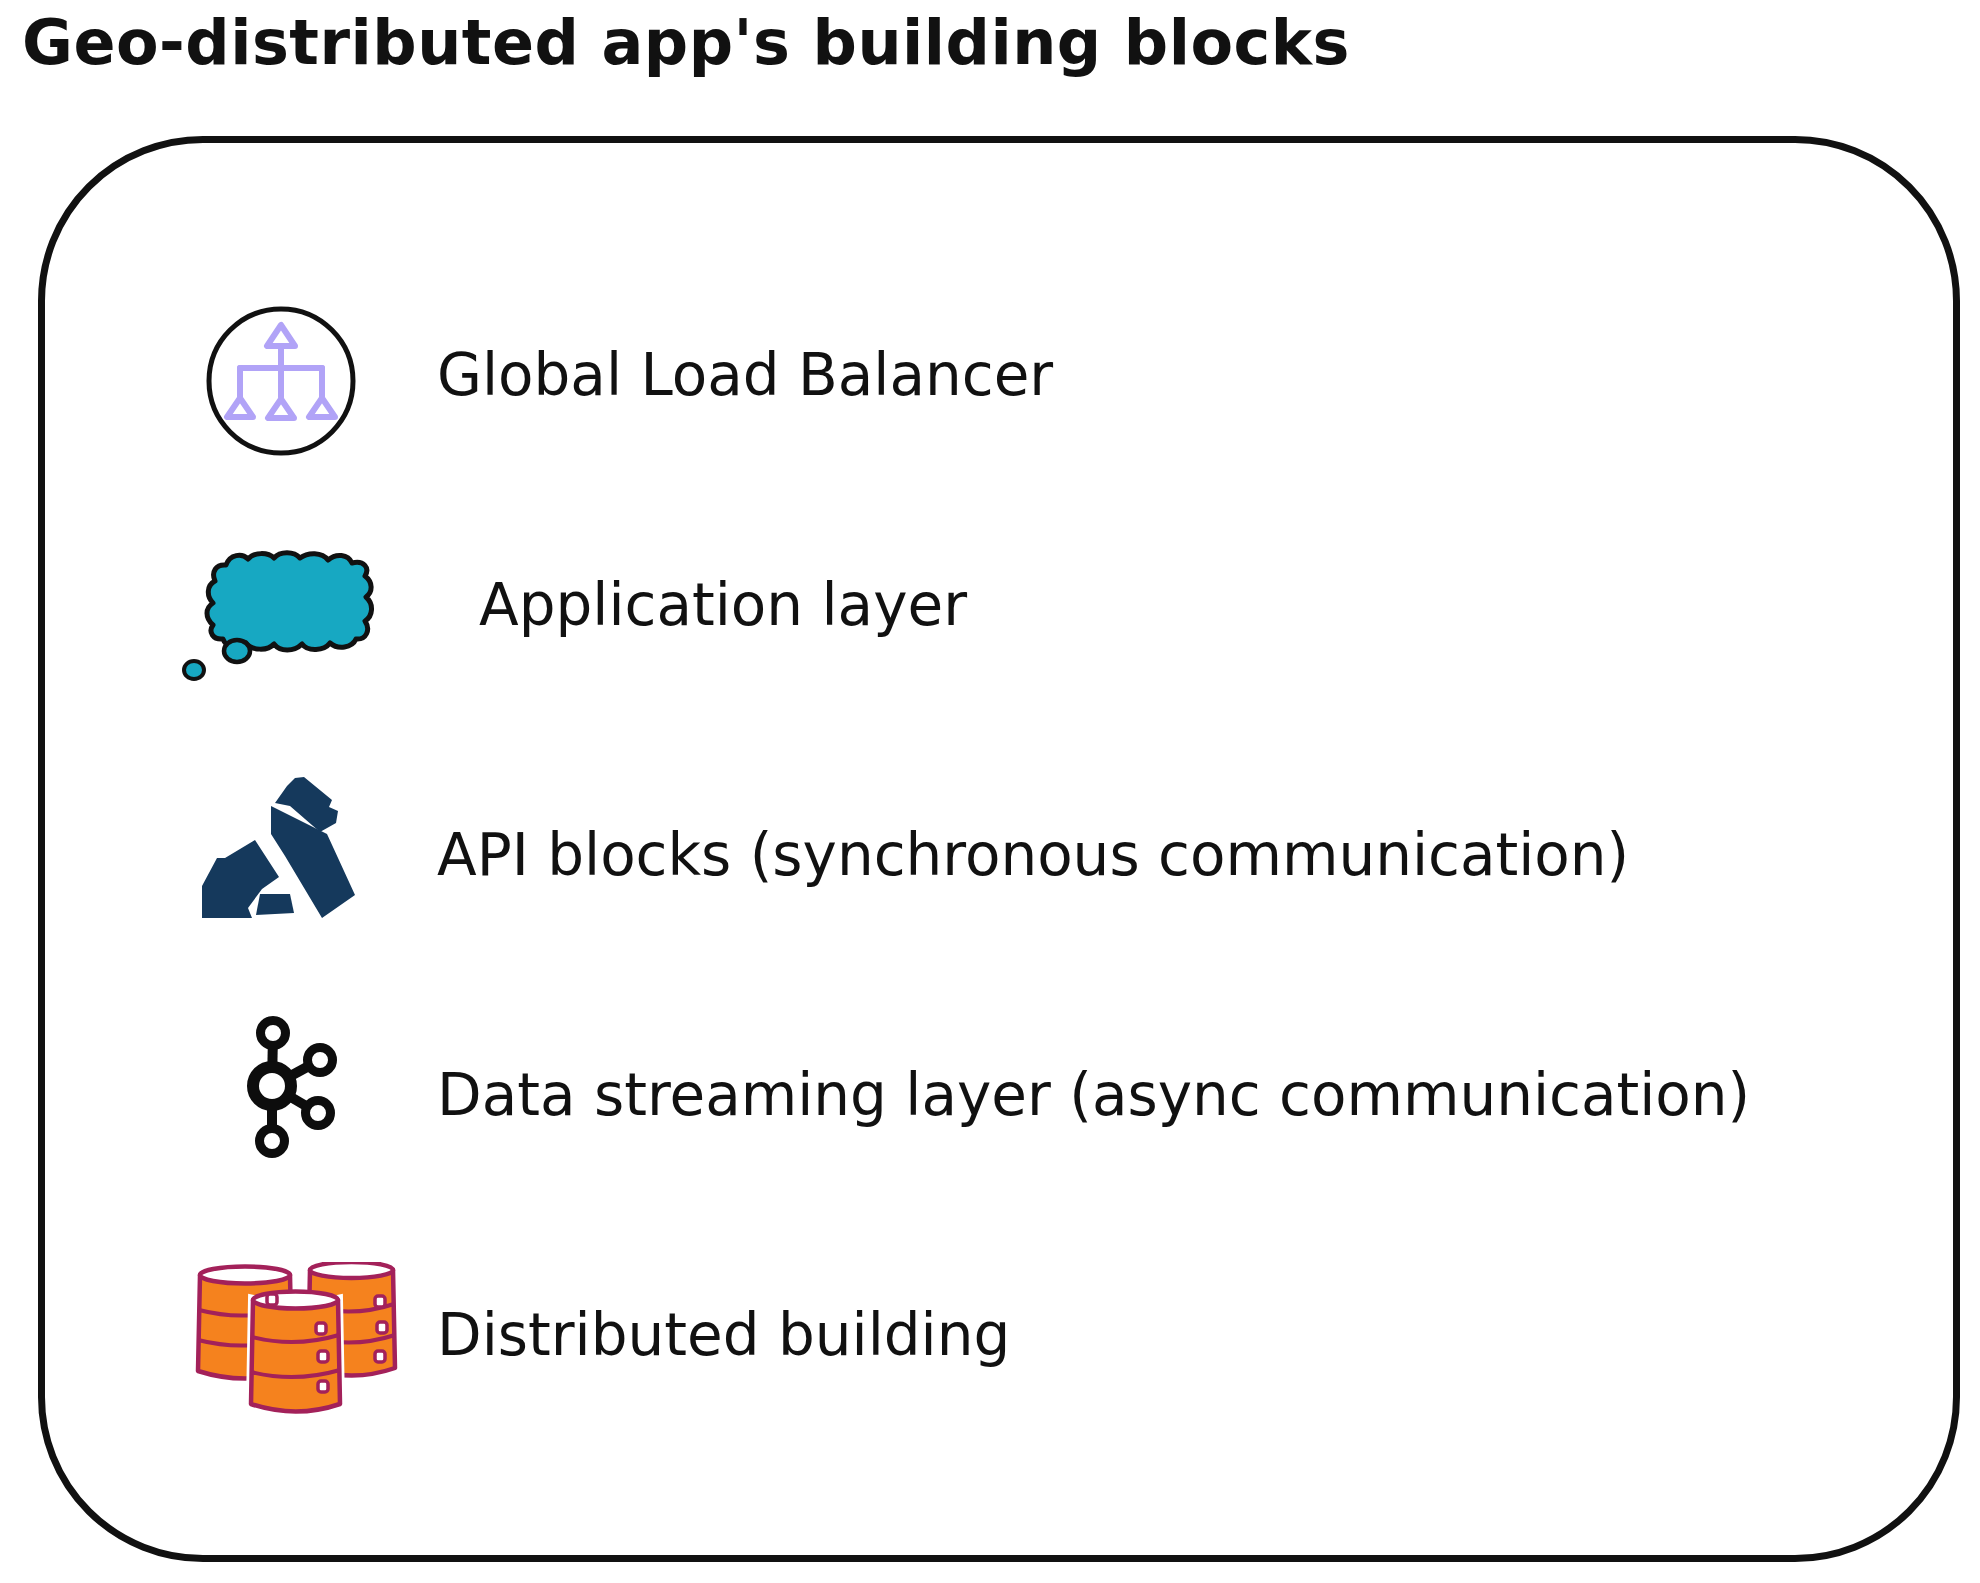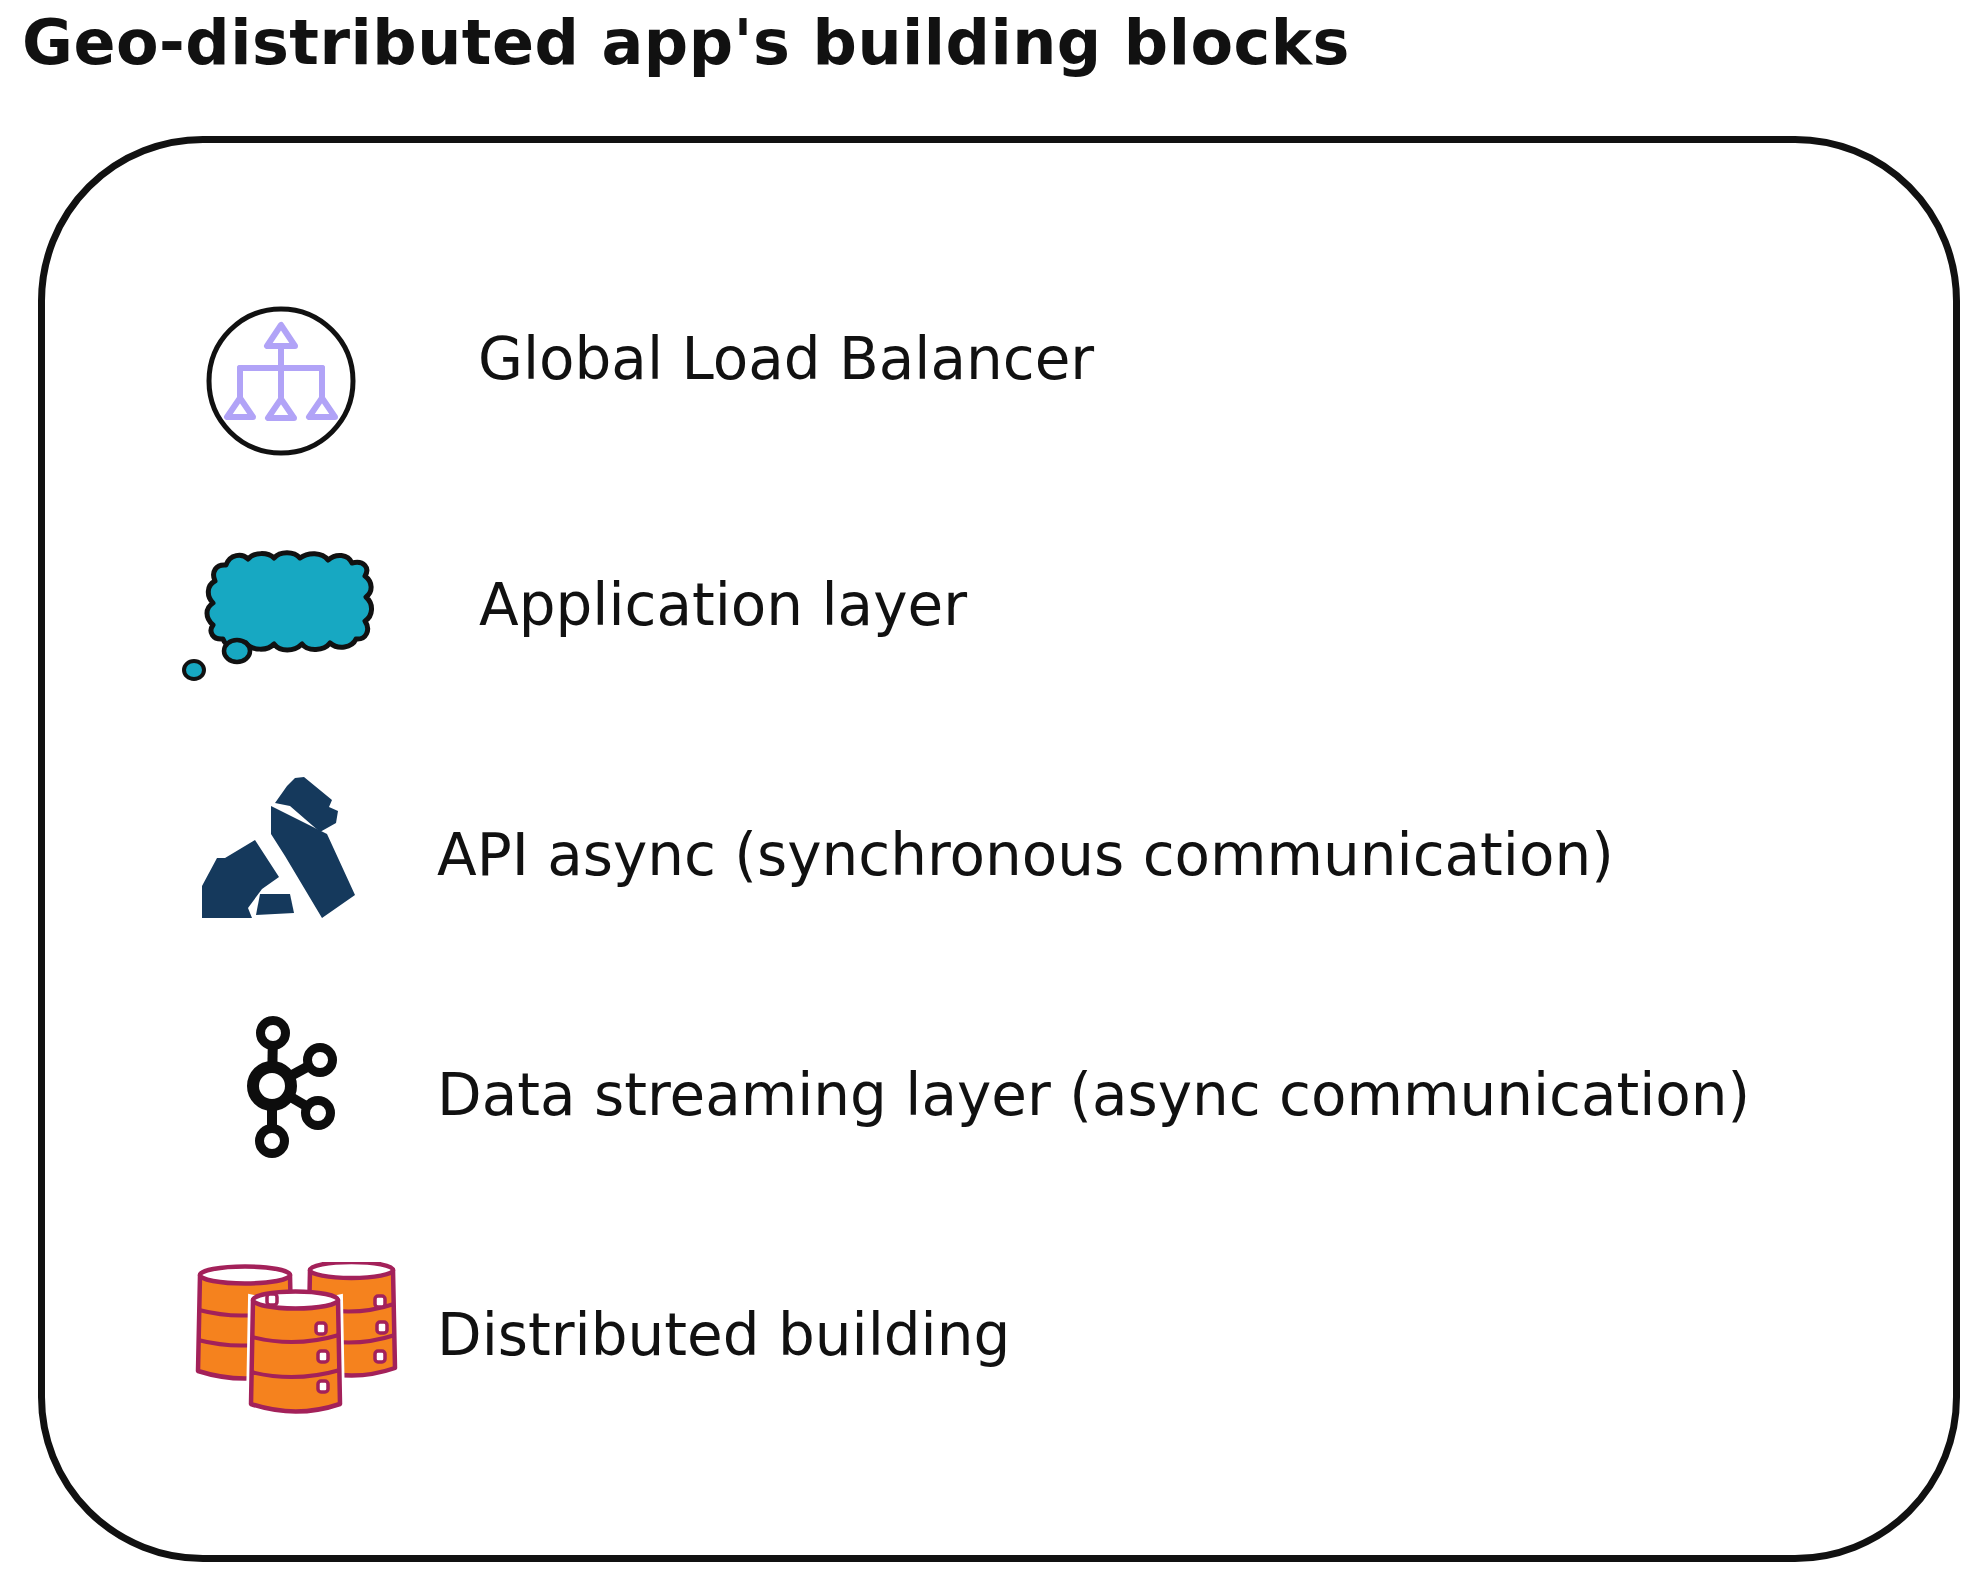--- a/index.html
+++ b/index.html
@@ -49,21 +49,21 @@
         <polygon points="80,24 66,45 94,45"></polygon>
         <line x1="39" y1="67" x2="121" y2="67"></line>
         <line x1="39" y1="67" x2="39" y2="96"></line>
         <line x1="121" y1="67" x2="121" y2="96"></line>
         <polygon points="39,97 26,116 52,116"></polygon>
         <polygon points="80,98 67,117 93,117"></polygon>
         <polygon points="121,97 108,116 134,116"></polygon>
       </g>
     </svg>
   </div>
-  <div class="label" style="top:324px;margin-left:41px;">Global Load Balancer</div>
+  <div class="label" style="top:340px;">Global Load Balancer</div>
 
   <div class="icon" style="left:180px;top:548px;width:195px;height:135px;">
     <svg viewBox="0 0 195 135" xmlns="http://www.w3.org/2000/svg">
       <path fill="#17a8c2" stroke="#111111" stroke-width="5" stroke-linejoin="round" d="M 46,17
            C 50,6 62,5 68,11
            C 74,4 88,4 94,10
            C 100,3 114,3 120,10
            C 128,4 142,4 148,12
            C 156,5 168,6 172,15
            C 184,12 190,20 185,28
@@ -88,21 +88,21 @@
   <div class="icon" style="left:200px;top:776px;width:160px;height:145px;">
     <svg viewBox="0 0 160 145" xmlns="http://www.w3.org/2000/svg">
       <g fill="#15395c" stroke="none">
         <polygon points="87,10 95,2 104,1 132,24 129,31 138,35 136,47 120,56 90,30 75,27"></polygon>
         <polygon points="71,30 127,58 155,119 122,142 85,80 71,58"></polygon>
         <polygon points="55,64 79,101 62,113 48,132 52,142 2,142 2,110 17,82 25,82"></polygon>
         <polygon points="60,118 90,118 94,137 56,139"></polygon>
       </g>
     </svg>
   </div>
-  <div class="label" style="top:820px;">API async (synchronous communication)</div>
+  <div class="label" style="top:820px;">API blocks (synchronous communication)</div>
 
   <div class="icon" style="left:240px;top:1008px;width:110px;height:160px;">
     <svg viewBox="0 0 110 160" xmlns="http://www.w3.org/2000/svg">
       <g stroke="#0d0d0d" stroke-width="10" fill="none">
         <line x1="33" y1="25" x2="32" y2="78"></line>
         <line x1="32" y1="78" x2="32" y2="133"></line>
         <line x1="32" y1="78" x2="80" y2="52"></line>
         <line x1="32" y1="78" x2="78" y2="105"></line>
       </g>
       <circle cx="32" cy="78" r="19" fill="#ffffff" stroke="#0d0d0d" stroke-width="12"></circle>

